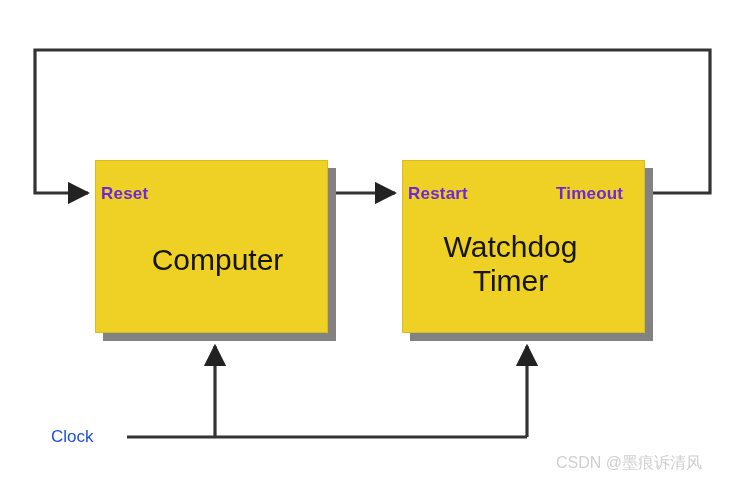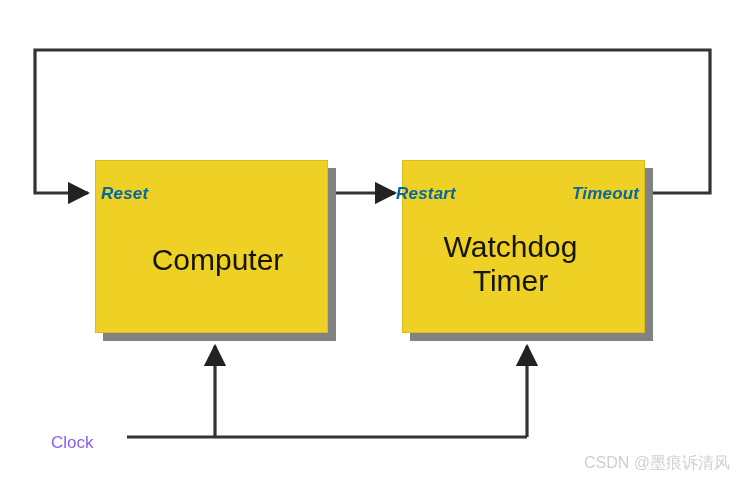--- a/index.html
+++ b/index.html
@@ -34,55 +34,52 @@
   .node-shadow {
     position: absolute;
     background: #828282;
     z-index: 2;
   }
   .port-label {
     position: absolute;
     font-family: "Liberation Sans", sans-serif;
     font-size: 17px;
     font-weight: 600;
-    color: #0369a1;
+    color: #6d28d9;
     letter-spacing: 0.2px;
     white-space: nowrap;
     z-index: 4;
-    font-style: italic;
   }
   .node-title {
     position: absolute;
     font-family: "Liberation Sans", sans-serif;
     font-size: 30px;
     font-weight: 400;
     color: #151500;
     text-align: center;
     line-height: 1.12;
     white-space: pre-line;
     z-index: 4;
   }
   .signal-label {
     position: absolute;
     font-family: "Liberation Sans", sans-serif;
     font-size: 17px;
     font-weight: 400;
-    color: #8b5cf6;
+    color: #1d4ed8;
     white-space: nowrap;
     z-index: 4;
-    margin-top: 6px;
   }
   .watermark {
     position: absolute;
     font-family: "Liberation Sans", sans-serif;
     font-size: 16px;
     color: #cfcfcf;
     white-space: nowrap;
     z-index: 5;
-    margin-left: 28px;
   }
 </style>
 </head>
 <body>
 
 <div id="diagram-root">
 
   <svg id="wiring" viewBox="0 0 739 484" width="739" height="484" xmlns="http://www.w3.org/2000/svg">
     <defs>
       <marker id="arrow-right" viewBox="0 0 10 10" refX="9" refY="5" markerWidth="7" markerHeight="7" orient="auto-start-reverse">
@@ -104,22 +101,22 @@
     <path d="M 527 437 L 527 346" fill="none" stroke="#333333" stroke-width="3.2" stroke-linecap="butt" marker-end="url(#arrow-up)"></path>
   </svg>
 
   <div class="node-shadow" style="left:103px; top:168px; width:233px; height:173px;"></div>
   <div class="node-box" style="left:95px; top:160px; width:233px; height:173px;"></div>
   <div class="port-label" style="left:101px; top:184px;">Reset</div>
   <div class="node-title" style="left:95px; top:243px; width:245px;">Computer</div>
 
   <div class="node-shadow" style="left:410px; top:168px; width:243px; height:173px;"></div>
   <div class="node-box" style="left:402px; top:160px; width:243px; height:173px;"></div>
-  <div class="port-label" style="left:396px; top:184px;">Restart</div>
-  <div class="port-label" style="left:572px; top:184px;">Timeout</div>
+  <div class="port-label" style="left:408px; top:184px;">Restart</div>
+  <div class="port-label" style="left:556px; top:184px;">Timeout</div>
   <div class="node-title" style="left:402px; top:230px; width:217px;">Watchdog
 Timer</div>
 
   <div class="signal-label" style="left:51px; top:427px;">Clock</div>
 
   <div class="watermark" style="left:556px; top:453px;">CSDN @墨痕诉清风</div>
 
 </div>
 
 </body></html>

